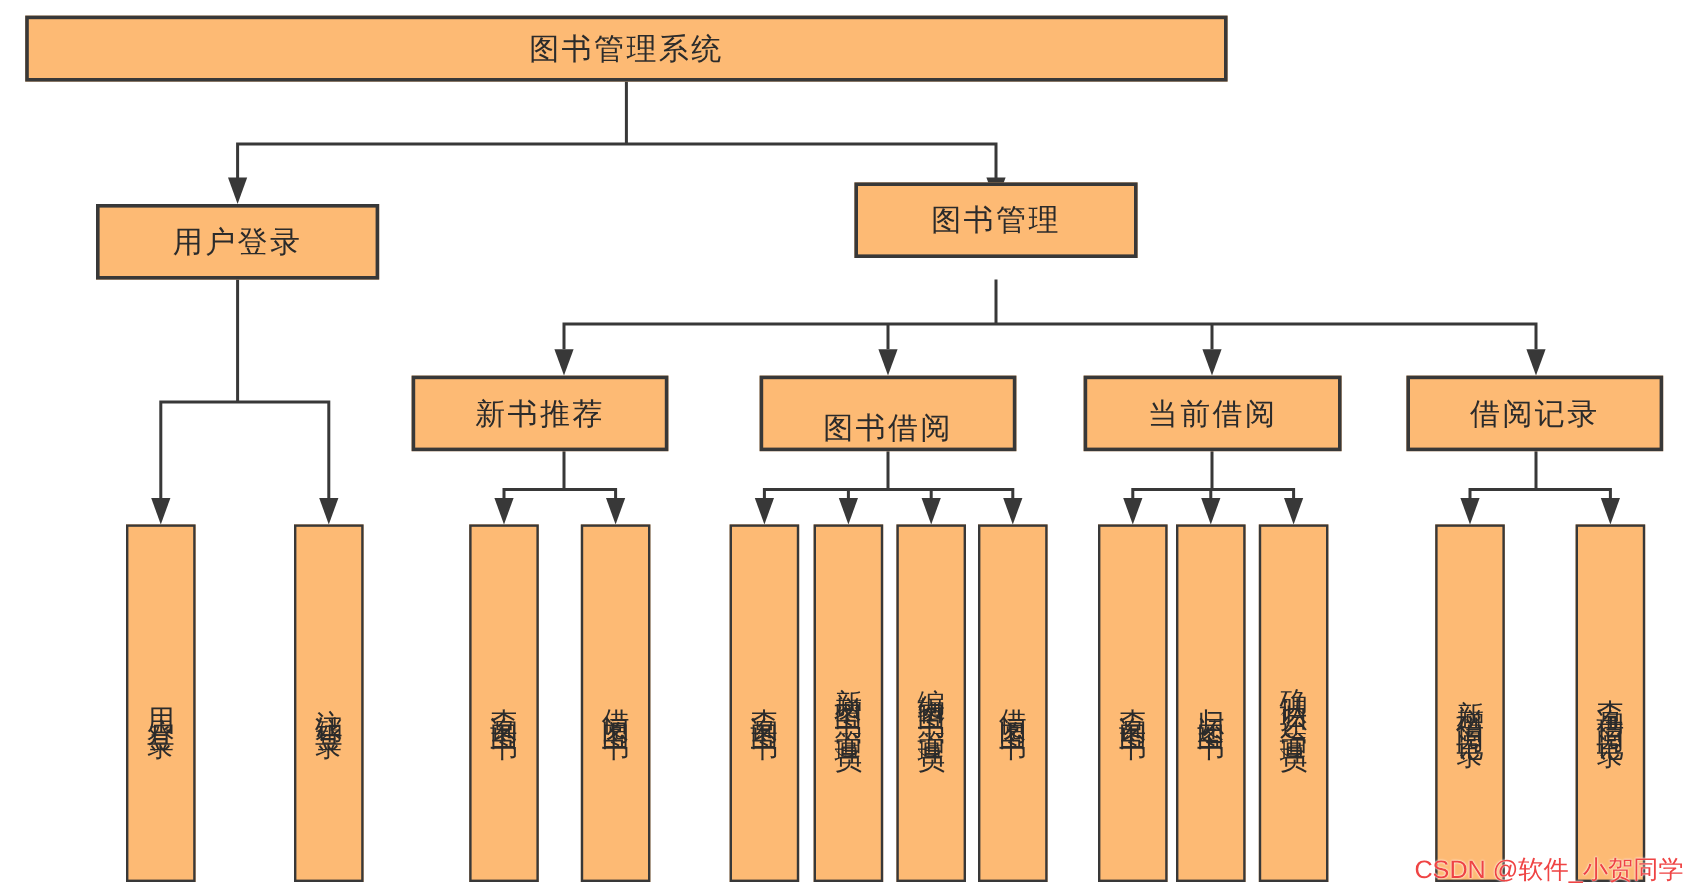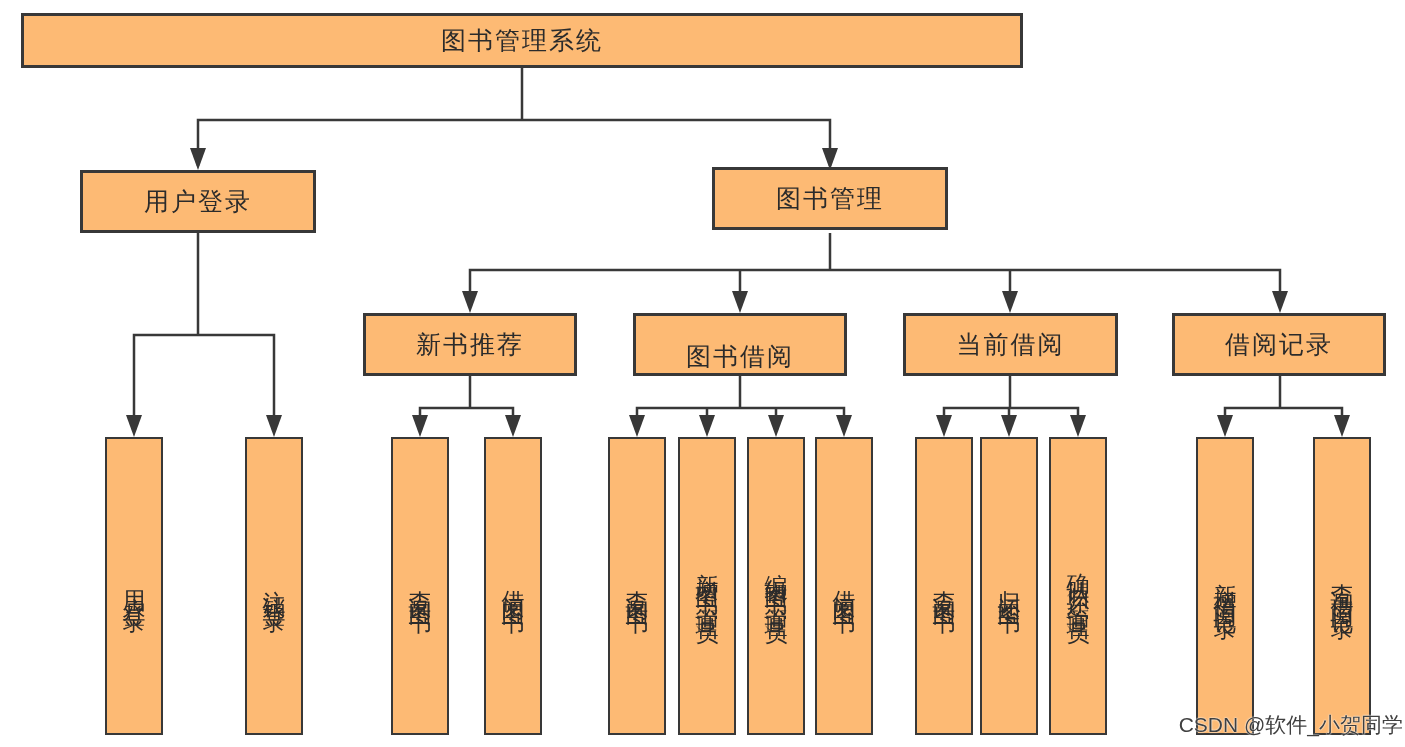--- a/index.html
+++ b/index.html
@@ -17,21 +17,21 @@
     border:3px solid #383838;
     font-size:25px;letter-spacing:2px;white-space:nowrap;
   }
   .vbox{
     border:2px solid #383838;
     writing-mode:vertical-rl;
     font-size:23px;letter-spacing:7px;line-height:1;
   }
   .watermark{
     position:absolute;left:1145px;top:711px;width:258px;z-index:3;
-    text-align:right;font-size:21px;color:#404040;
+    text-align:right;font-size:21px;color:#ef4444;
     text-shadow:0 0 2px #ffffff,0 0 1px #ffffff;
     white-space:nowrap;
   }
 </style>
 </head>
 <body>
 
 <div class="canvas">
 
   <svg class="connectors" width="1405" height="747" viewBox="0 0 1405 747">
@@ -67,25 +67,25 @@
     </g>
   </svg>
 
   <div class="node hbox" style="left:21px;top:13px;width:1002px;height:55px;">
     <span>图书管理系统</span>
   </div>
 
   <div class="node hbox" style="left:80px;top:170px;width:236px;height:63px;">
     <span>用户登录</span>
   </div>
-  <div class="node hbox" style="left:712px;top:167px;width:236px;height:63px;">
+  <div class="node hbox" style="left:712px;top:152px;width:236px;height:63px;">
     <span>图书管理</span>
   </div>
 
-  <div class="node hbox" style="left:363px;top:313px;width:214px;height:63px;">
+  <div class="node hbox" style="left:343px;top:313px;width:214px;height:63px;">
     <span>新书推荐</span>
   </div>
   <div class="node hbox" style="left:633px;top:313px;width:214px;height:63px;align-items:flex-end;">
     <span>图书借阅</span>
   </div>
   <div class="node hbox" style="left:1172px;top:313px;width:214px;height:63px;">
     <span>借阅记录</span>
   </div>
   <div class="node hbox" style="left:903px;top:313px;width:215px;height:63px;">
     <span>当前借阅</span>

